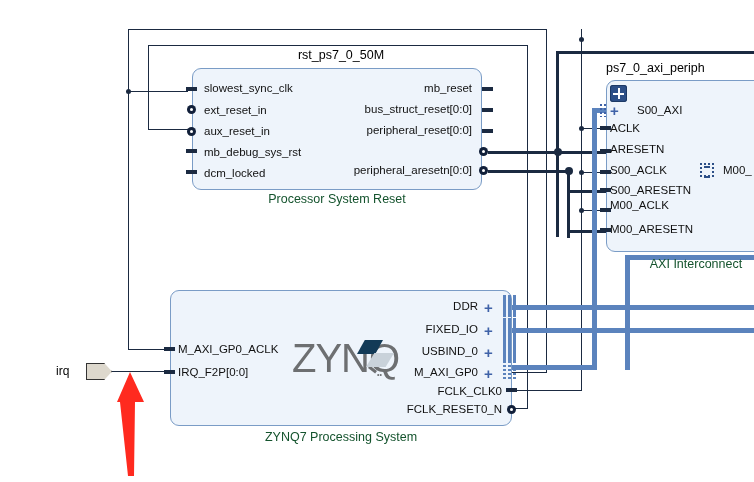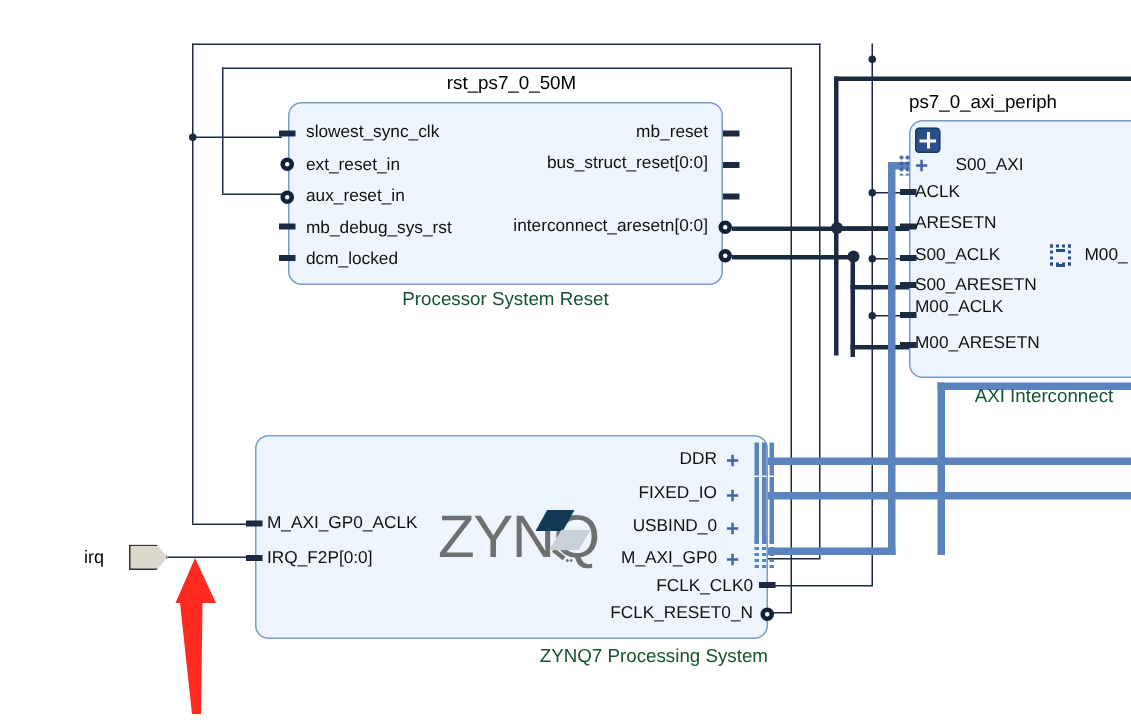--- a/index.html
+++ b/index.html
@@ -188,27 +188,28 @@
   <div class="stub" style="left:186px;top:170px;"></div>
   <div class="pin-l" style="left:204px;top:167px;">dcm_locked</div>
 
   <div class="stub" style="left:482px;top:87px;"></div>
   <div class="pin-r" style="left:300px;top:82px;width:172px;">mb_reset</div>
 
   <div class="stub" style="left:482px;top:108px;"></div>
   <div class="pin-r" style="left:300px;top:103px;width:172px;">bus_struct_reset[0:0]</div>
 
   <div class="stub" style="left:482px;top:129px;"></div>
+  <div class="pin-r" style="left:300px;top:124px;width:172px;">peripheral_reset[0:0]</div>
 
   <div class="bubblefill" style="left:479px;top:147px;"></div>
   <div class="bubble" style="left:480px;top:148px;"></div>
-  <div class="pin-r" style="left:280px;top:145px;width:192px;">interconnect_aresetn[0:0]</div>
 
   <div class="bubblefill" style="left:479px;top:166px;"></div>
   <div class="bubble" style="left:480px;top:167px;"></div>
+  <div class="pin-r" style="left:280px;top:164px;width:192px;">peripheral_aresetn[0:0]</div>
 
   <div class="blk-sub" style="left:192px;top:192px;width:290px;">Processor System Reset</div>
 
 
   <div class="ipblock" style="left:170px;top:290px;width:342px;height:136px;"></div>
 
   <div class="zynq-word" style="left:292px;top:336px;">ZYNQ</div>
   <div class="zynq-q-tail" style="left:368px;top:368px;"></div>
   <div class="zynq-tm" style="left:377px;top:371px;">••</div>
   <div class="zynq-para-dark" style="left:357px;top:340px;"></div>
@@ -252,21 +253,21 @@
       <i></i>
     </div>
 
   <div class="pin-r" style="left:330px;top:385px;width:172px;">FCLK_CLK0</div>
   <div class="stub" style="left:506px;top:388px;"></div>
 
   <div class="pin-r" style="left:310px;top:403px;width:192px;">FCLK_RESET0_N</div>
   <div class="bubblefill" style="left:507px;top:405px;"></div>
   <div class="bubble" style="left:508px;top:406px;"></div>
 
-  <div class="blk-sub" style="left:170px;top:430px;width:342px;text-align:right;">ZYNQ7 Processing System</div>
+  <div class="blk-sub" style="left:170px;top:430px;width:342px;">ZYNQ7 Processing System</div>
 
   <div class="blk-title" style="left:606px;top:61px;width:190px;text-align:left;">ps7_0_axi_periph</div>
 
   <div class="ipblock" style="left:606px;top:80px;width:180px;height:172px;"></div>
 
   <div class="expandbtn" style="left:610px;top:85px;"></div>
 
   <div class="dotgrid" style="left:599px;top:103px;"></div>
   <div class="plusign" style="left:610px;top:103px;">+</div>
   <div class="pin-l" style="left:637px;top:104px;">S00_AXI</div>

